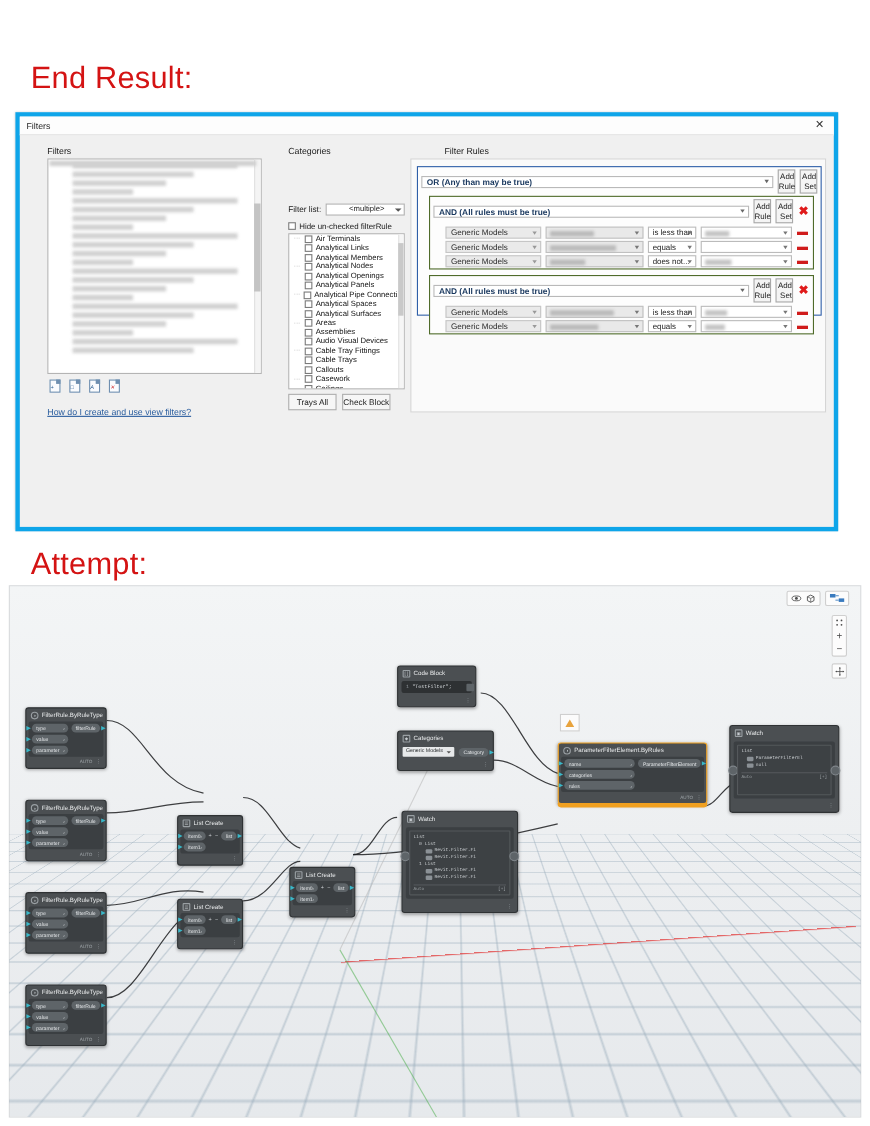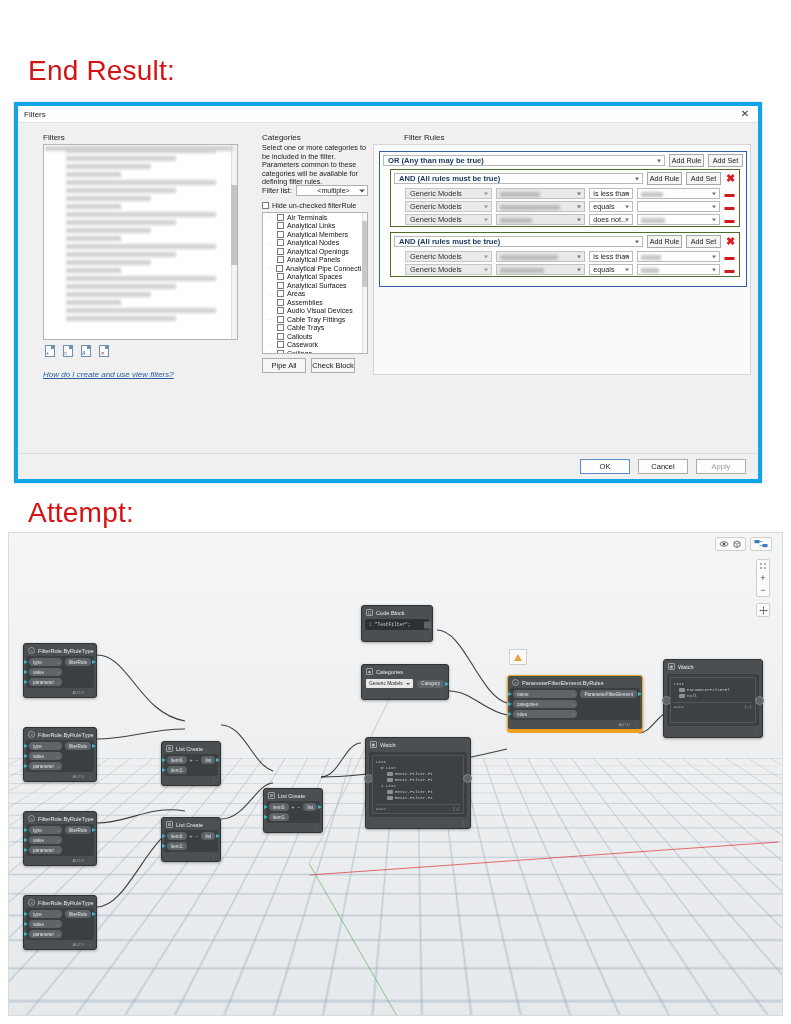--- a/index.html
+++ b/index.html
@@ -93,21 +93,21 @@
     position:absolute; right:0; top:0; width:4px; height:4px;
     background:#6f8fb0;
   }
   .file-icon .mark {
     position:absolute; left:1px; bottom:1px;
     font-size:5px; color:#2b5c8f; line-height:5px;
   }
   .file-icon.red .mark { color:#c22; }
   .help-link {
     position:absolute; left:25px; top:247px;
-    font-size:8px; color:#2a5d9e; text-decoration:underline;font-style:italic;
+    font-size:8px; color:#2a5d9e; text-decoration:underline;
   }
 
   
   #cat-label { left:244px; top:10px; }
   #cat-desc {
     position:absolute; left:244px; top:21px; width:104px;
     font-size:7.2px; line-height:8.6px; color:#1a1a1a;
   }
   #filter-list-row {
     position:absolute; left:244px; top:62px; width:106px;
@@ -179,21 +179,21 @@
     display:flex; align-items:center; padding-left:4px;
     font-size:7.6px; font-weight:bold; color:#17365d; position:relative;
   }
   .group-title-combo .arrow {
     position:absolute; right:3px; top:50%; transform:translateY(-50%);
     width:0;height:0;border-left:2.5px solid transparent;border-right:2.5px solid transparent;
     border-top:3px solid #666;
   }
   .grp-btn {
     border:1px solid #a8a8a8; background:#f4f4f4;
-    font-size:7.2px; padding:1px 0; width:35px; text-align:center; line-height:9px;
+    font-size:7.2px; padding:1px 0; width:16px; text-align:right; line-height:9px;
   }
   .del-x {
     width:11px; text-align:center; color:#e01b1b; font-weight:bold;
     font-size:11px; line-height:9px;
   }
   .and-group {
     margin:0 6px 5px 10px;
     border:1px solid #4f6b2a; background:#fdfdfd;
     position:relative;
   }
@@ -520,21 +520,20 @@
           <i class="pg"></i>
           <i class="fold"></i>
           <i class="mark">✕</i>
         </span>
     </div>
 
     <a class="help-link" href="#">How do I create and use view filters?</a>
 
     <span id="cat-label" class="grp-label">Categories</span>
 
-    <div id="cat-desc">Select one or more categories to be included in the filter.  Parameters common to these categories will be available for defining filter rules.</div>
 
     <div id="filter-list-row">
       <span class="lbl">Filter list:</span>
       <div class="combo">
         <span class="txt">&lt;multiple&gt;</span>
         <i class="arrow"></i>
       </div>
     </div>
 
     <label id="hide-unchecked">
@@ -629,21 +628,21 @@
             <i class="chk"></i>
             <span>Ceilings</span>
           </div>
         </div>
       <div class="scroll-v">
         <div class="scroll-thumb"></div>
       </div>
     </div>
 
     <div class="cat-buttons">
-      <div class="btn">Pipe All</div>
+      <div class="btn">Trays All</div>
       <div class="btn">Check Block</div>
     </div>
 
     <span id="rules-label" class="grp-label">Filter Rules</span>
 
     <div id="rules-outer">
       <div id="or-group">
         <div class="group-header">
           <div class="group-title-combo">
             <span>OR (Any than may be true)</span>
@@ -766,27 +765,20 @@
                   <i class="blur" style="width: 18px;"></i>
                   <i class="arrow"></i>
                 </div>
                 <div class="minus">▬</div>
               </div>
             </div>
           </div>
       </div>
     </div>
 
-    <div class="dlg-footer">
-      <div class="footer-btns">
-        <div class="btn primary">OK</div>
-        <div class="btn">Cancel</div>
-        <div class="btn dim">Apply</div>
-      </div>
-    </div>
 
   </div>
 </div>
 
 <div id="dynamo">
 
   <div id="grid-plane"></div>
   <div id="axis-red"></div>
   <div id="axis-green"></div>
   <div id="axis-green2"></div>

